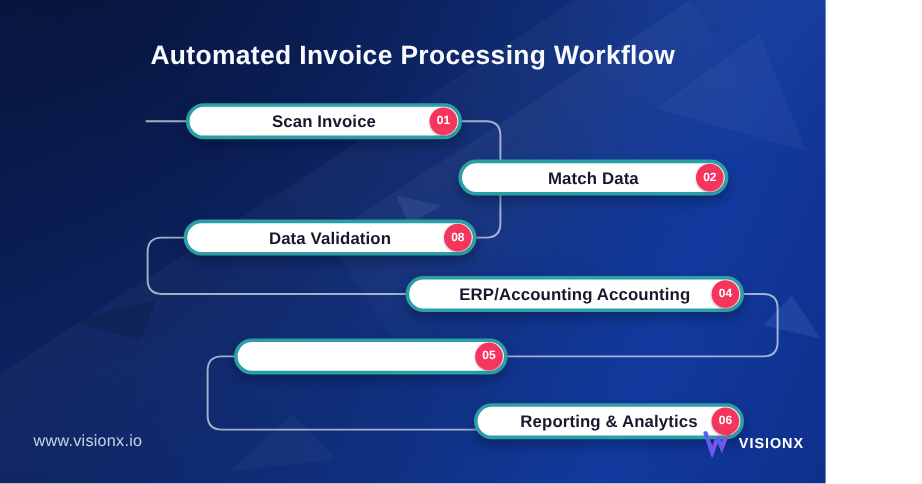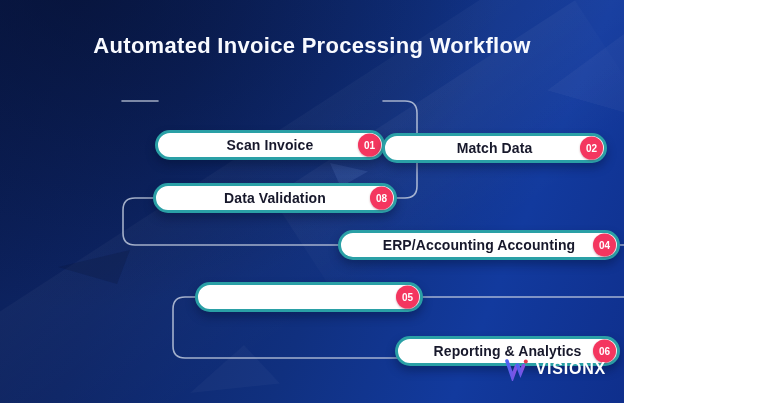--- a/index.html
+++ b/index.html
@@ -1,21 +1,21 @@
 <!DOCTYPE html>
 <html><head>
 <meta charset="utf-8">
 <style>
   * { margin: 0; padding: 0; box-sizing: border-box; }
   html, body { width: 768px; height: 403px; }
   body { font-family: "Liberation Sans", sans-serif; }
 
   .canvas {
     position: relative;
-    width: 624px;
+    width: 688px;
     height: 403px;
     overflow: hidden;
     background: linear-gradient(112deg,
       #0B1E55 0%, #0D2566 28%, #10307F 55%, #123A9E 78%, #0F2F8C 100%);
   }
   .canvas::before {
     content: "";
     position: absolute; inset: 0;
     background: radial-gradient(ellipse at 12% -5%, rgba(3,9,32,0.5), transparent 55%);
     pointer-events: none;
@@ -97,21 +97,21 @@
     color: #FFFFFF;
     font-size: 10px;
     font-weight: 700;
     display: flex;
     align-items: center;
     justify-content: center;
     box-shadow: 0 1px 2px rgba(120,10,40,0.35);
     text-align: right;
   }
 
-  #pill-1 { left: 155px; top: 86px;  width: 230px; margin-top: 44px; }
+  #pill-1 { left: 155px; top: 86px;  width: 230px; }
   #pill-2 { left: 382px; top: 133px; width: 225px; }
   #pill-3 { left: 153px; top: 183px; width: 244px; }
   #pill-4 { left: 338px; top: 230px; width: 282px; }
   #pill-5 { left: 195px; top: 282px; width: 228px; }
   #pill-6 { left: 395px; top: 336px; width: 225px; }
 
   .website {
     position: absolute;
     left: 28px; top: 360px;
     color: rgba(230,237,250,0.85);
@@ -121,21 +121,21 @@
 
   .logo {
     position: absolute;
     right: 18px; top: 357px;
     display: flex;
     align-items: center;
     gap: 6px;
   }
   .brand-name {
     color: #FFFFFF;
-    font-size: 16px;
+    font-size: 12px;
     font-weight: 700;
     letter-spacing: 0.8px;
   }
 </style>
 </head>
 <body>
 
 <div class="canvas">
 
   <div class="band band-1"></div>
@@ -180,20 +180,21 @@
 
   <div class="pill" id="pill-5">
     <span class="badge">05</span>
   </div>
 
   <div class="pill" id="pill-6">
     <span class="pill-label">Reporting &amp; Analytics</span>
     <span class="badge">06</span>
   </div>
 
+  <div class="website">www.visionx.io</div>
 
   <div class="logo">
     <svg width="26" height="24" viewBox="0 0 26 24">
       <defs>
         <linearGradient id="lg1" x1="0" y1="0" x2="1" y2="0">
           <stop offset="0" stop-color="#4E63F2"></stop>
           <stop offset="1" stop-color="#8A4FE0"></stop>
         </linearGradient>
       </defs>
       <g stroke="url(#lg1)" stroke-width="3.6" stroke-linecap="round" fill="none">

